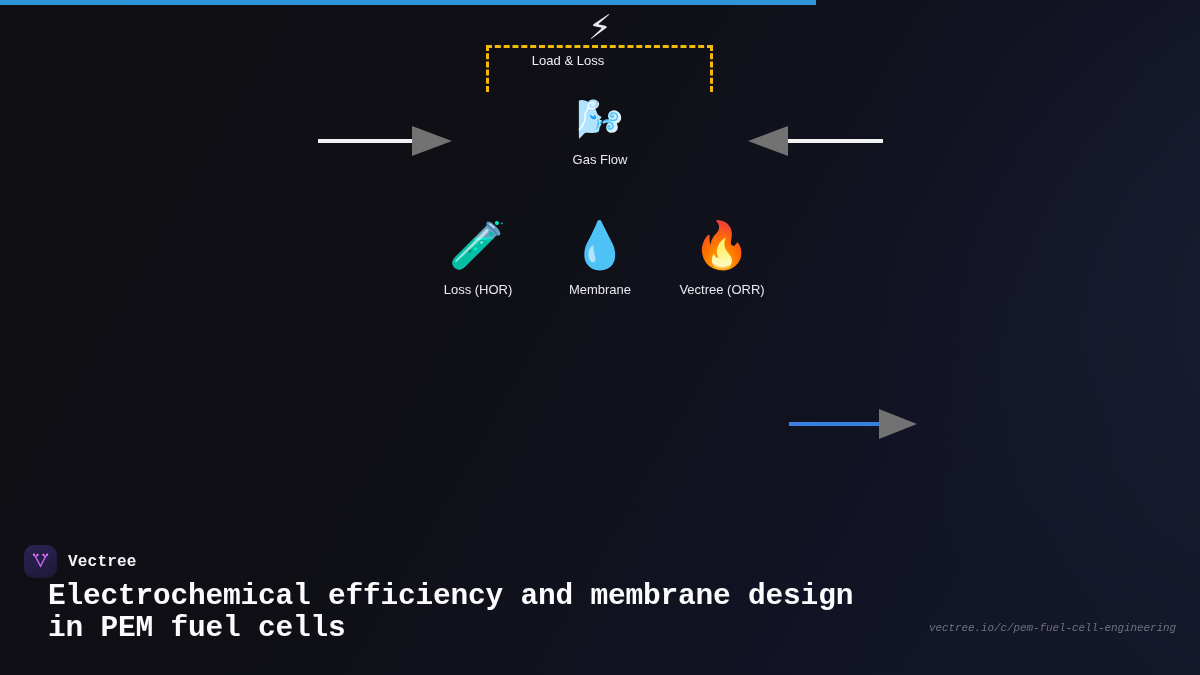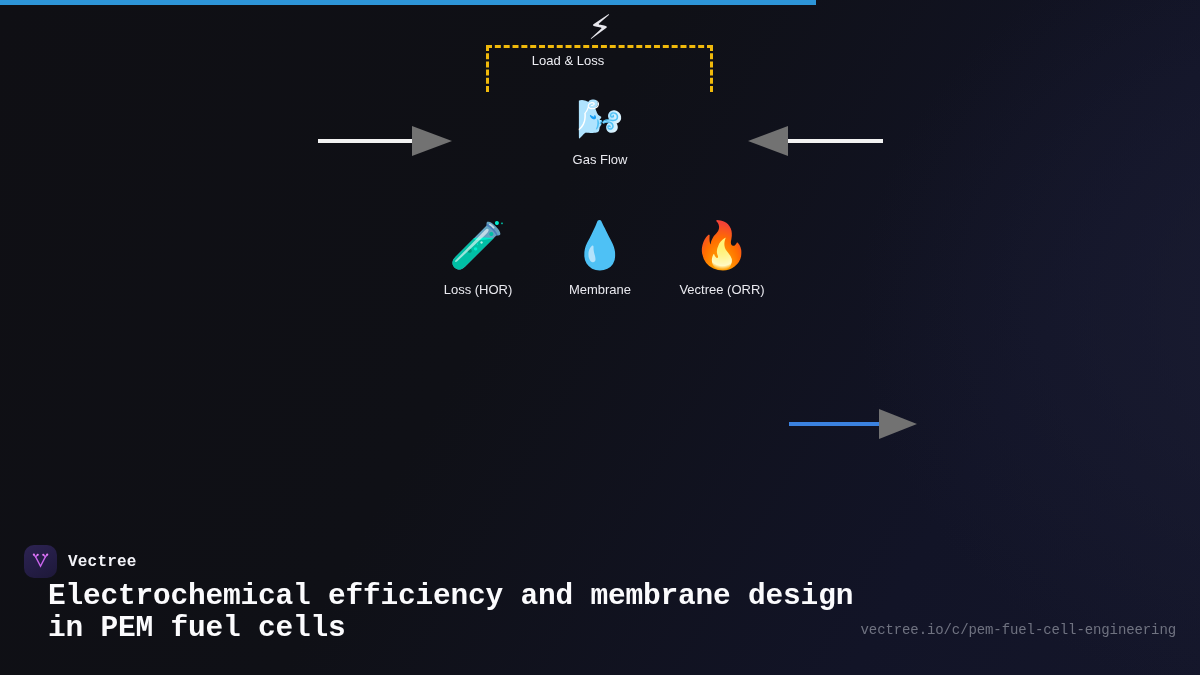--- a/index.html
+++ b/index.html
@@ -168,23 +168,24 @@
     letter-spacing: -0.2px;
     color: #fbfbfd;
     margin-left: 24px;
   }
 
   #footer-url {
     position: absolute;
     right: 24px;
     top: 622px;
     font-family: "Liberation Mono", monospace;
-    font-size: 14px;
+    font-size: 11px;
     color: #6f7280;
     letter-spacing: -0.1px;
+    font-style: italic;
   }
 </style>
 </head>
 <body>
 
 <div id="stage">
 
   <div id="progress-track">
     <div id="progress-fill" style="width: 816px; background: rgb(45, 149, 216);"></div>
   </div>

